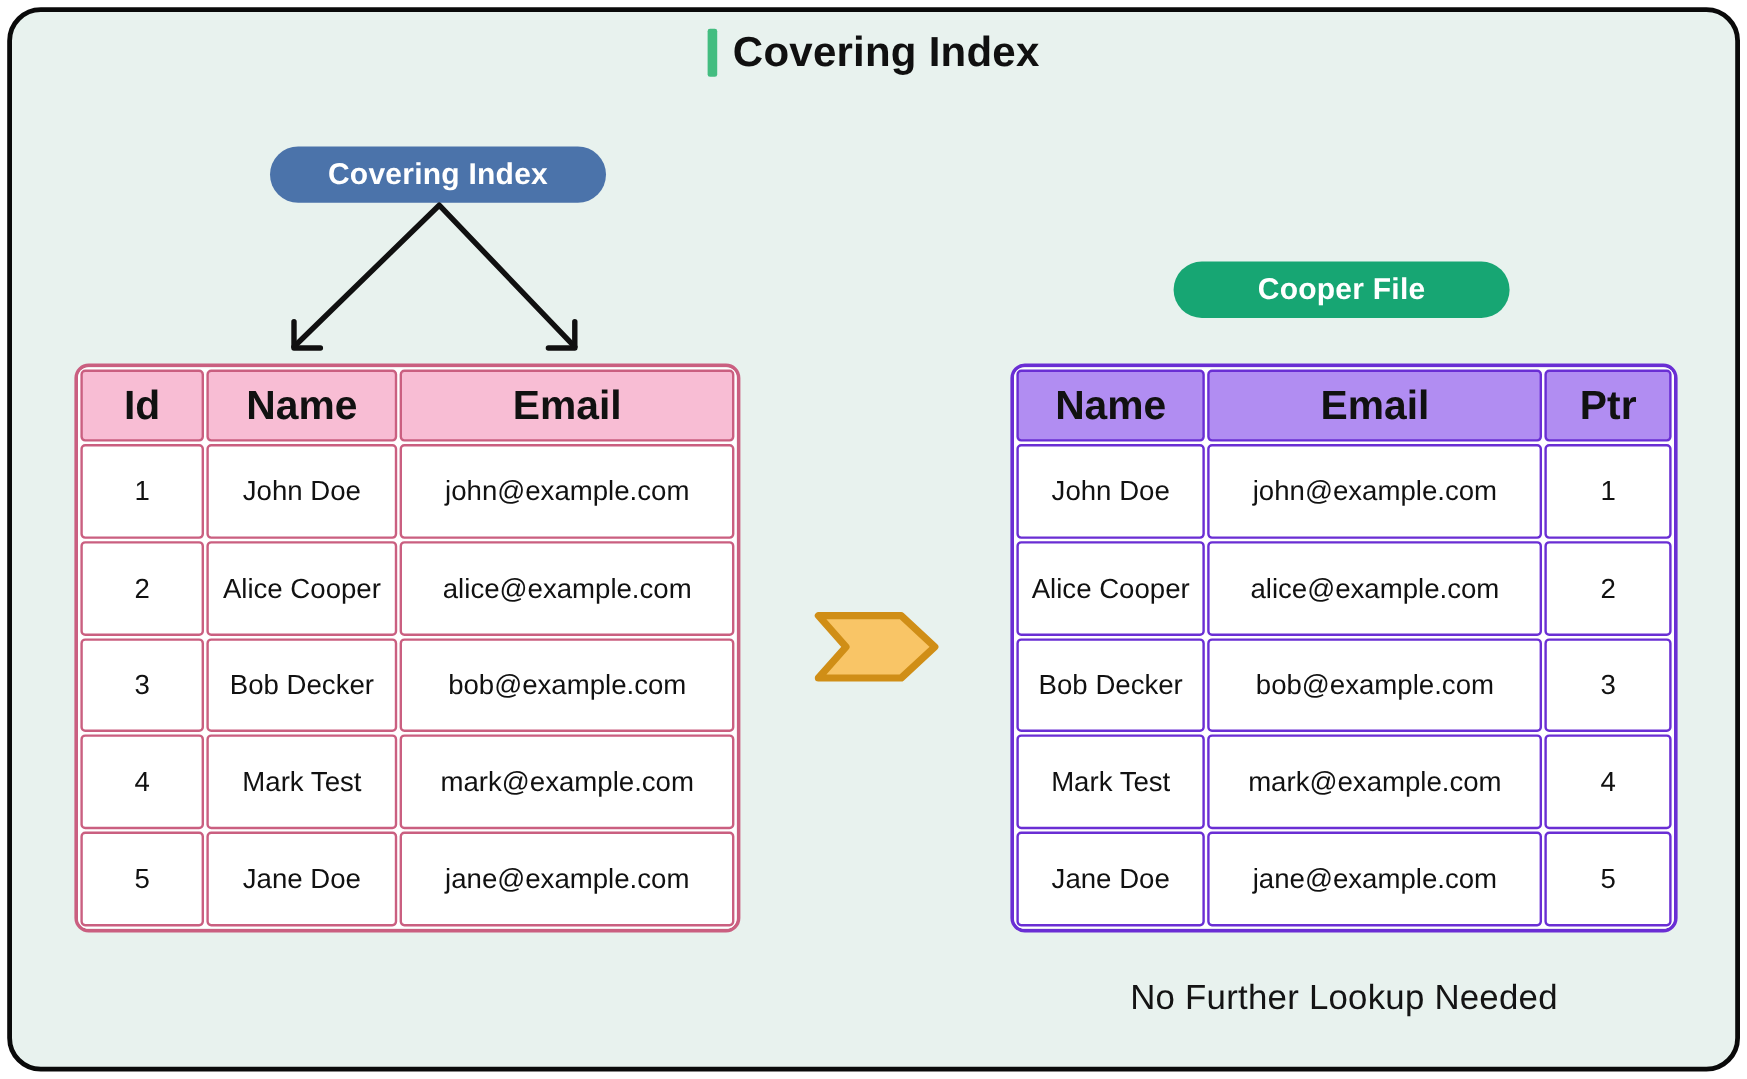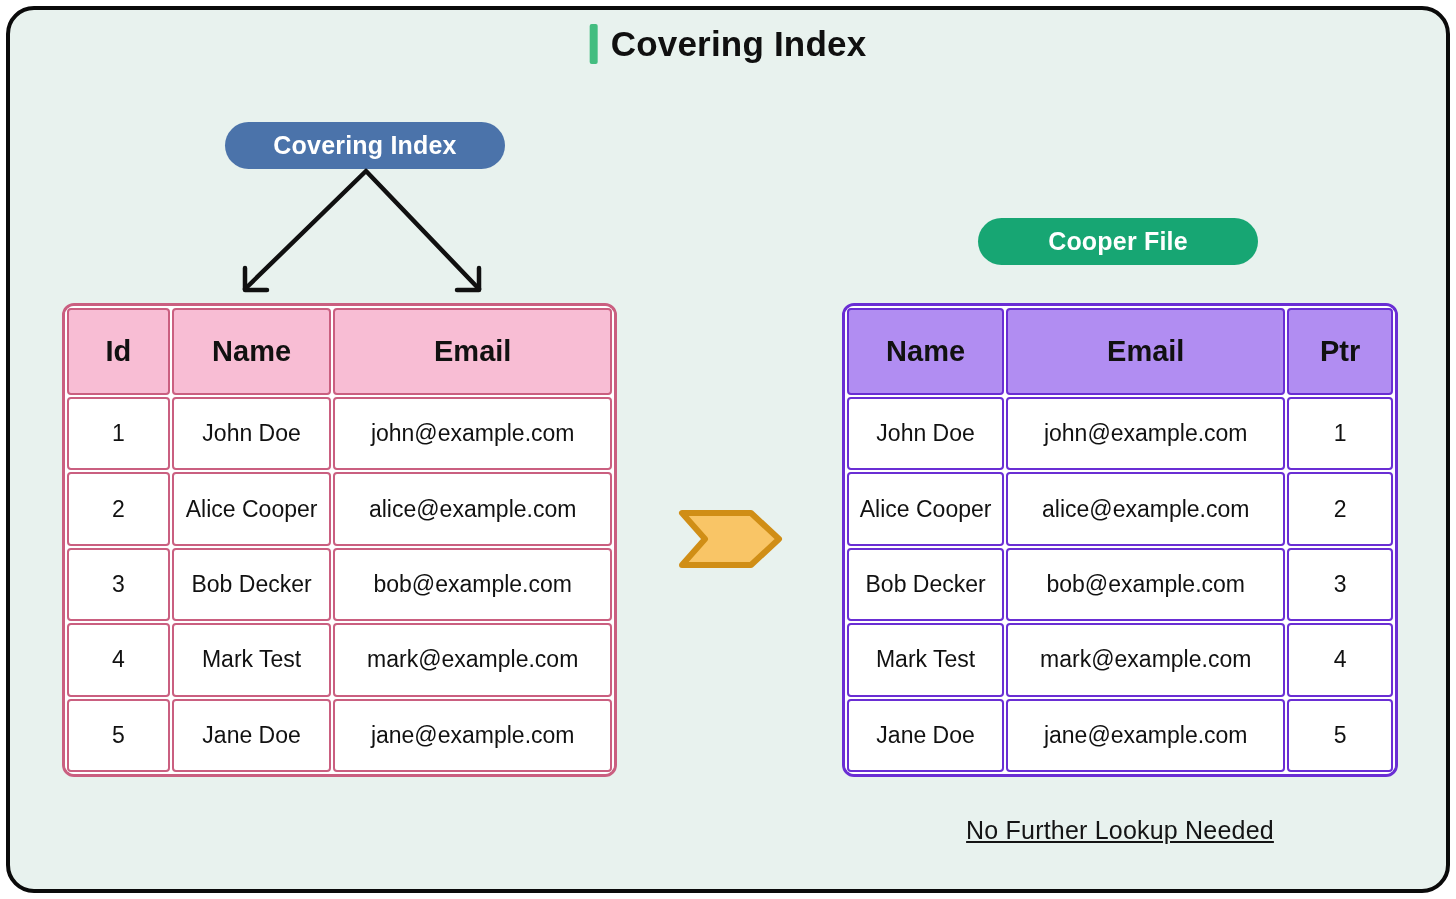--- a/index.html
+++ b/index.html
@@ -50,28 +50,27 @@
     table-layout:fixed;background:#fff;
   }
   table.dtable th,table.dtable td{
     text-align:center;vertical-align:middle;border-radius:4px;
     overflow:hidden;
   }
   .tbl-wrap.left th{background:var(--pink);border:2px solid var(--rose);}
   .tbl-wrap.left td{background:#fff;border:2px solid var(--rose);}
   .tbl-wrap.right th{background:var(--lavender);border:2px solid var(--purple);}
   .tbl-wrap.right td{background:#fff;border:2px solid var(--purple);}
-  table.dtable th{height:87px;font-size:29px;font-weight:700;color:#111;}
+  table.dtable th{height:60px;font-size:34px;font-weight:700;color:#111;}
   table.dtable td{font-size:23px;font-weight:400;color:#111;}
   
   .footnote{
     position:absolute;left:842px;top:816px;width:556px;
-    text-align:center;font-size:25px;font-weight:500;color:#141414;
+    text-align:center;font-size:29px;font-weight:500;color:#141414;
     letter-spacing:.2px;
-    text-decoration:underline;
   }
 </style>
 </head>
 <body>
 
 <div class="frame"></div>
 
 <div class="title-row">
   <span class="title-accent"></span>
   <span class="title-text">Covering Index</span>

